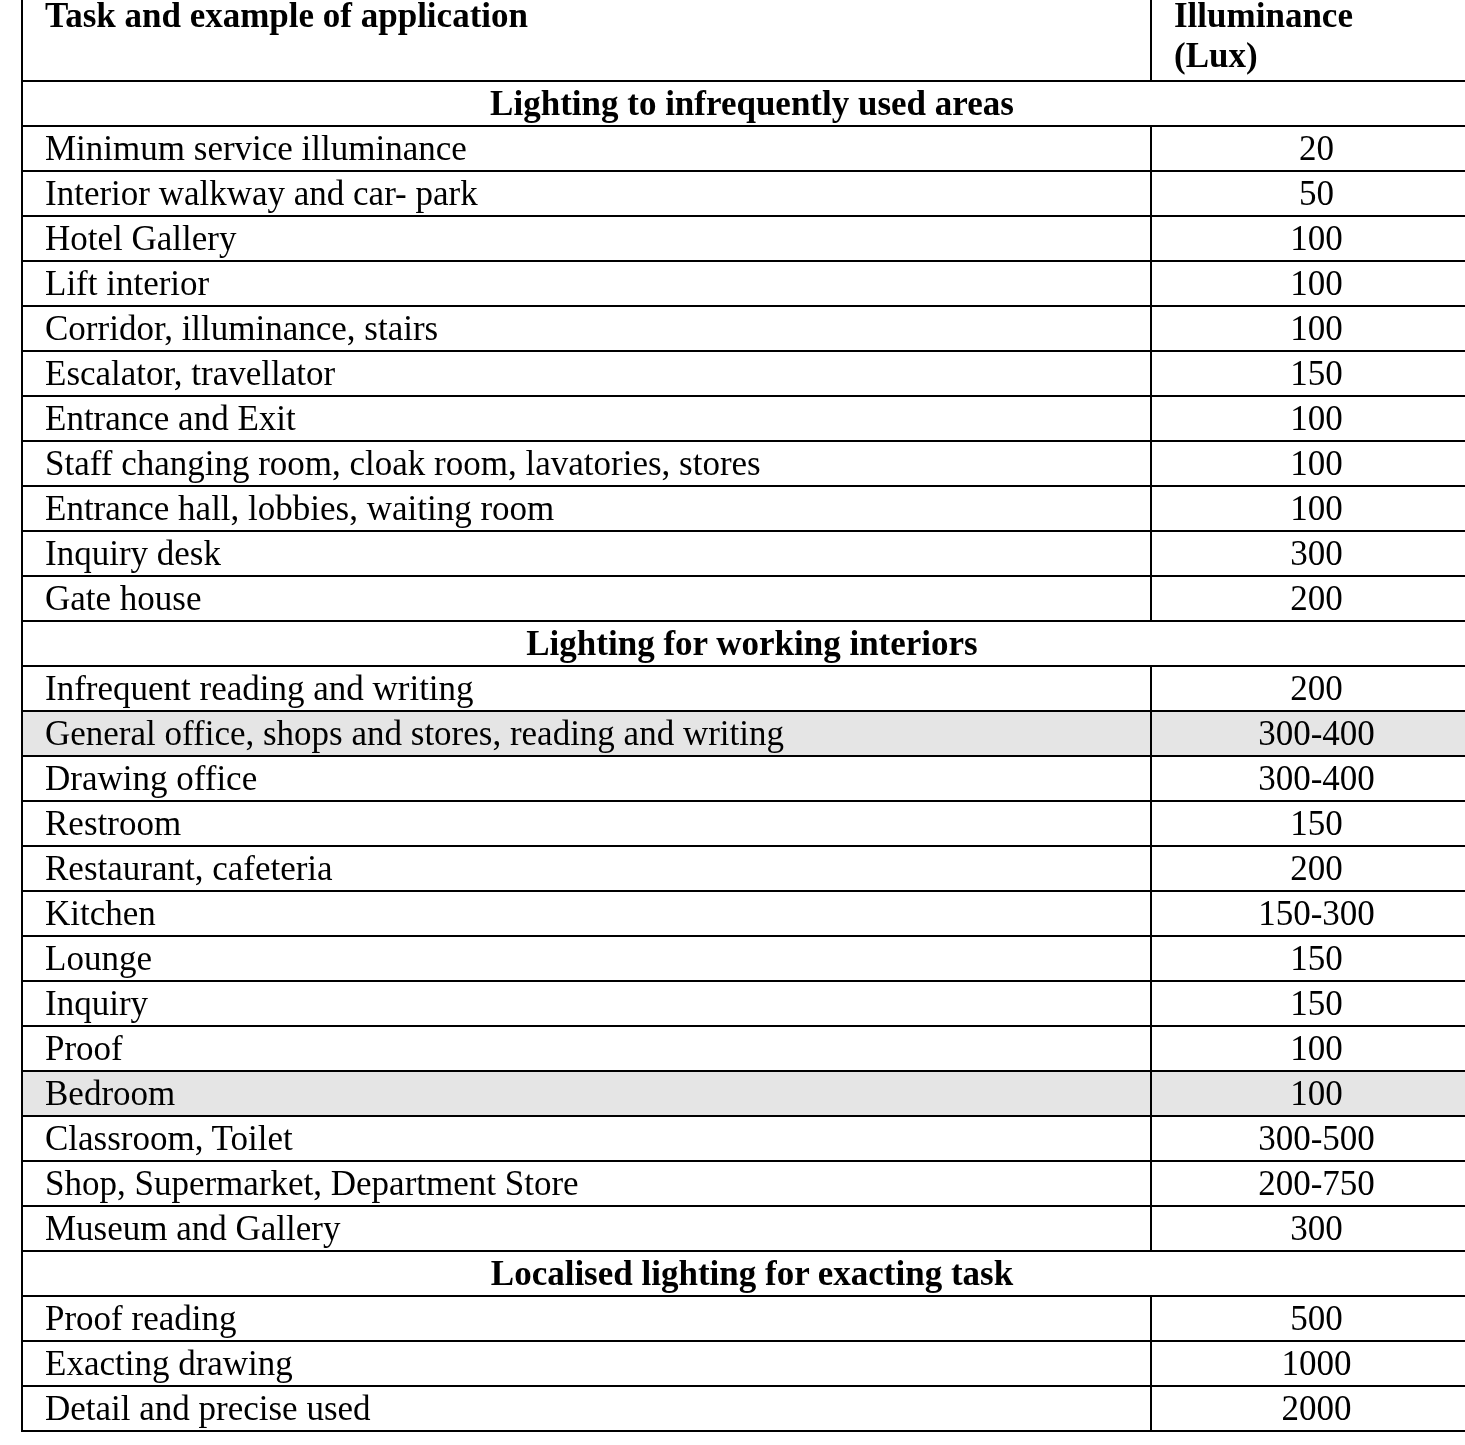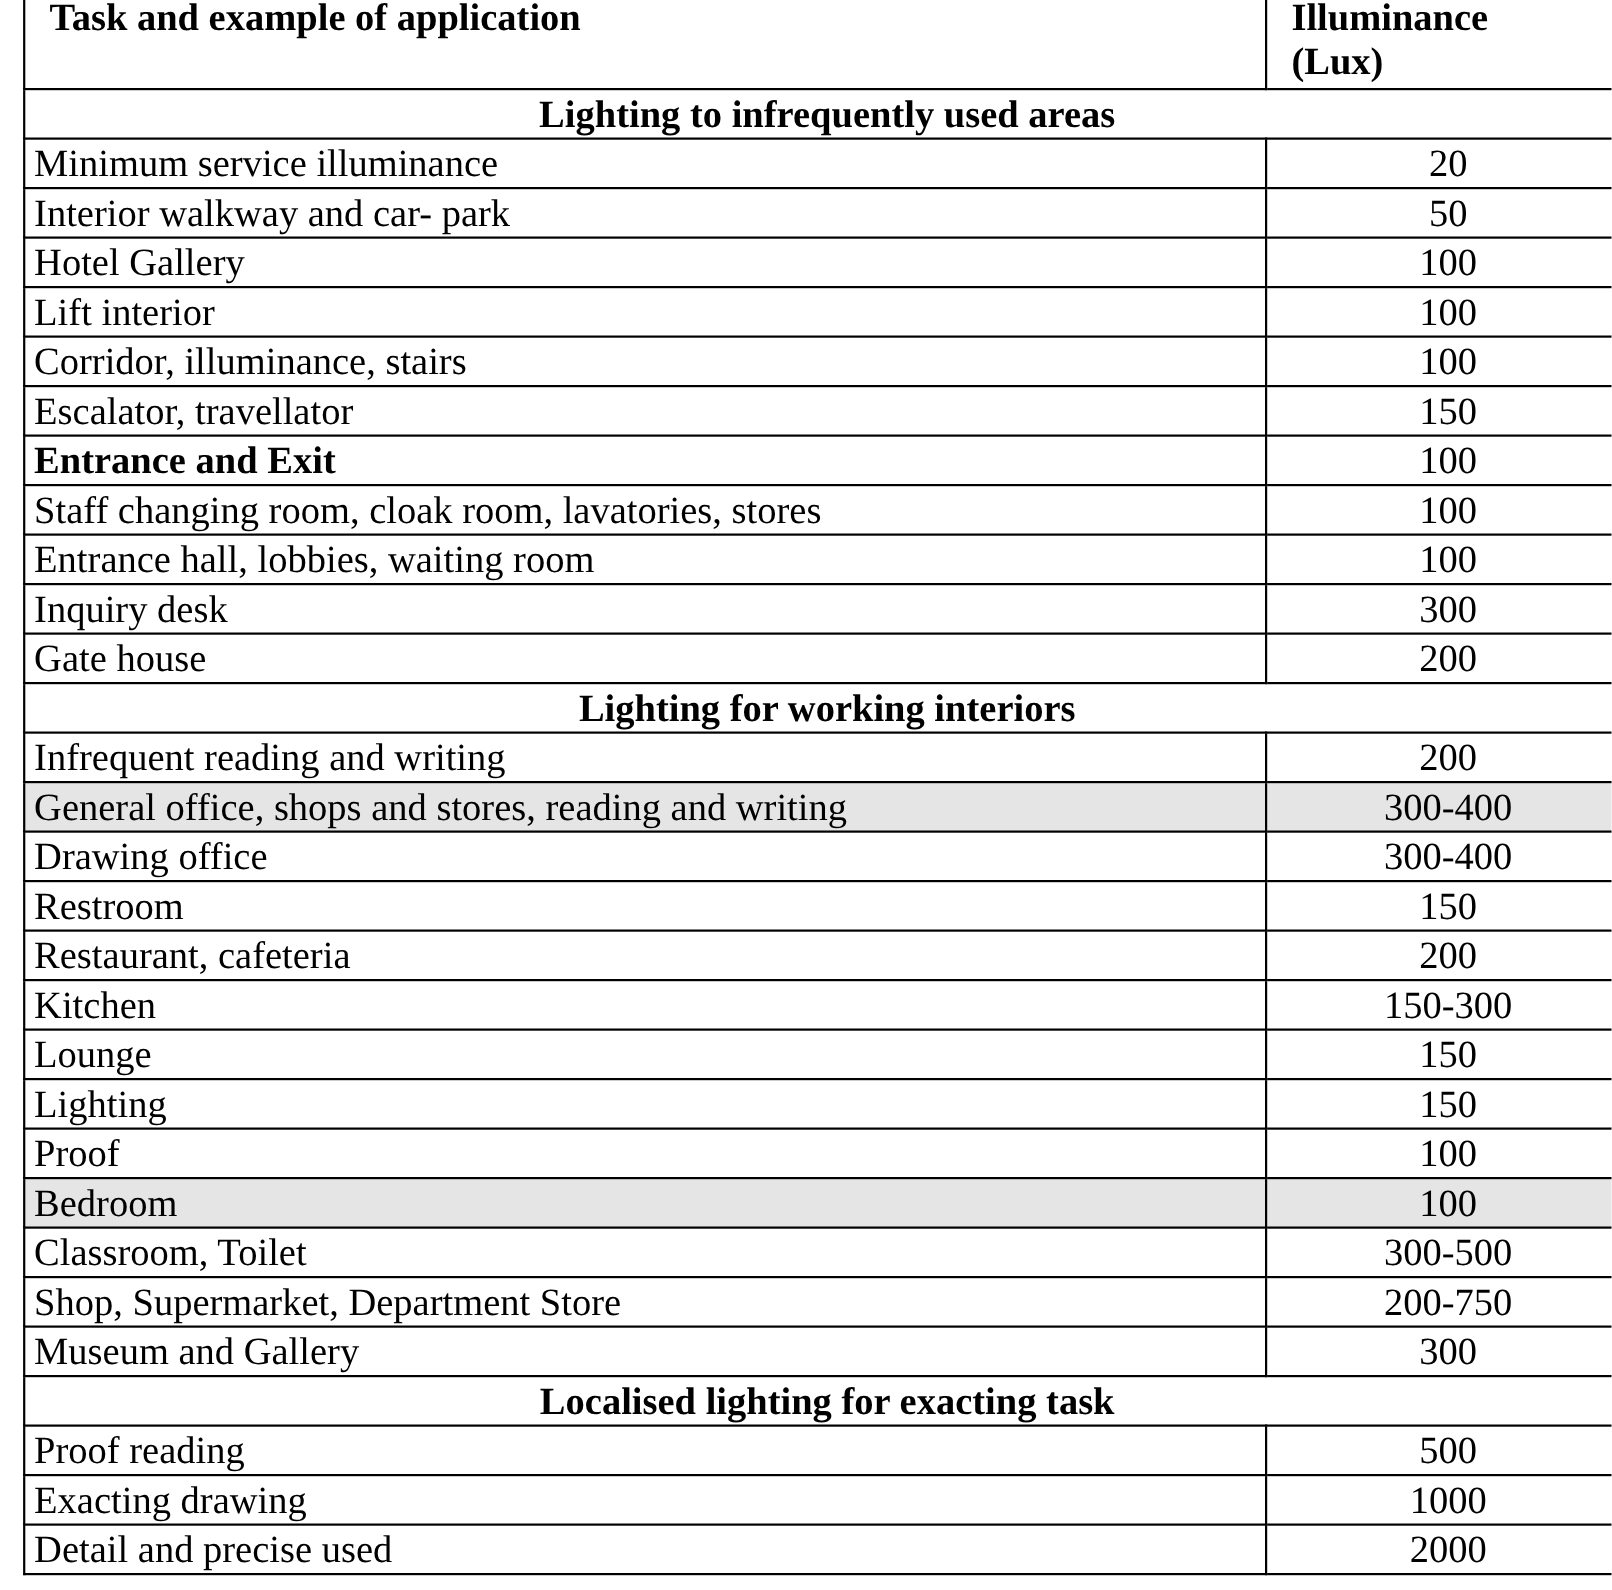--- a/index.html
+++ b/index.html
@@ -7,25 +7,25 @@
          font-family: "Liberation Serif", "DejaVu Serif", serif; color: #000; }
   table { position: absolute; left: 21px; top: -8px; border-collapse: collapse;
           width: 1460px; table-layout: fixed; }
   col.c1 { width: 1129px; }
   col.c2 { width: 331px; }
   td, th { border: 2px solid #000; padding: 0; font-size: 35px; line-height: 43px;
            vertical-align: middle; height: 43px; }
   th { font-weight: bold; text-align: left; vertical-align: top; }
   th.task-h { padding-left: 22px; height: 84px; line-height: 40px; padding-top: 2px; }
   th.lux-h { padding-left: 22px; line-height: 40px; padding-top: 2px; }
-  td.task { padding-left: 8px; text-align: left; white-space: nowrap; }
+  td.task { padding-left: 22px; text-align: left; white-space: nowrap; }
   td.lux { text-align: center; }
   td.section { text-align: center; font-weight: bold; }
   tr.hl td { background: #e5e5e5; }
-  td.bold { font-weight: bold; }
+  td.bold { font-weight: normal; }
 </style>
 </head>
 <body>
 
 <table>
   <colgroup>
       <col class="c1">
       <col class="c2">
     </colgroup>
   <thead>
@@ -107,21 +107,21 @@
       </tr>
       <tr>
         <td class="task">Kitchen</td>
         <td class="lux">150-300</td>
       </tr>
       <tr>
         <td class="task">Lounge</td>
         <td class="lux">150</td>
       </tr>
       <tr>
-        <td class="task">Lighting</td>
+        <td class="task">Inquiry</td>
         <td class="lux">150</td>
       </tr>
       <tr>
         <td class="task">Proof</td>
         <td class="lux">100</td>
       </tr>
       <tr class="hl">
         <td class="task">Bedroom</td>
         <td class="lux">100</td>
       </tr>

